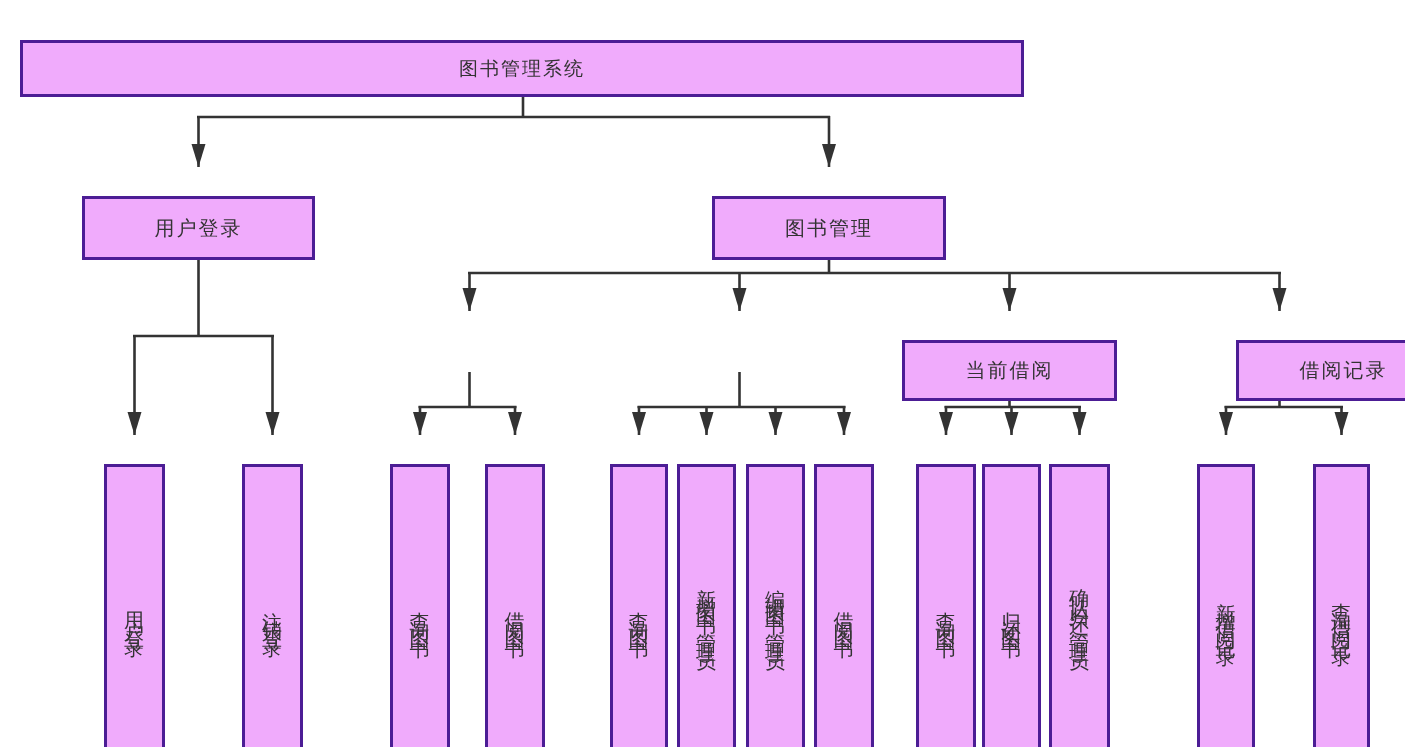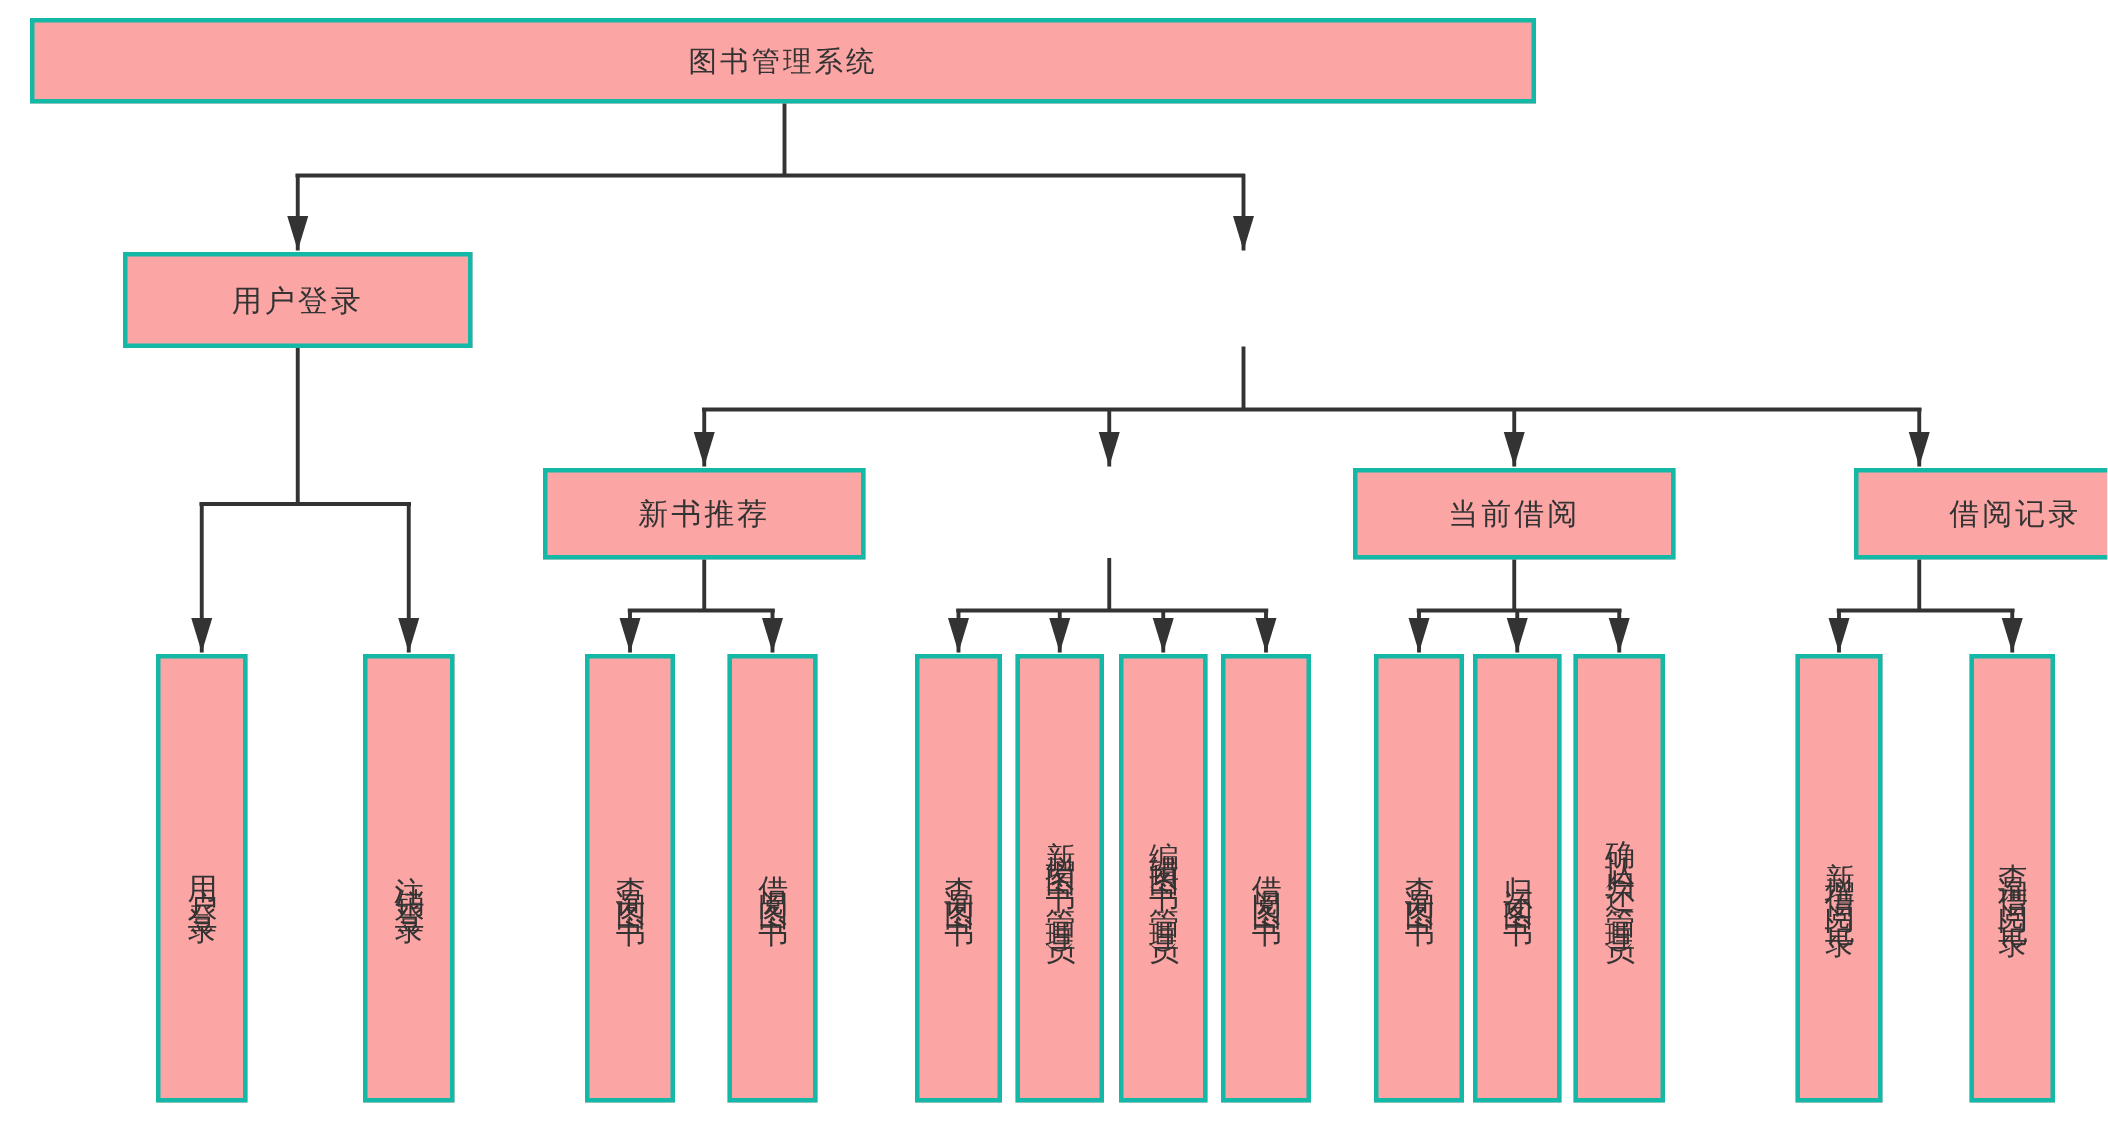--- a/index.html
+++ b/index.html
@@ -26,26 +26,27 @@
     z-index: 0;
   }
   .connectors line, .connectors path.l {
     stroke: #333333;
     stroke-width: 2.6;
     fill: none;
   }
   .node {
     position: absolute;
     box-sizing: border-box;
-    border: 3px solid #14b8a6;
-    background: #fca5a5;
+    border: 3px solid #4c1d95;
+    background: #f0abfc;
     display: flex;
     align-items: center;
     justify-content: center;
     z-index: 1;
+    margin-top: 28px;
   }
   .hbox {
     font-size: 20px;
     letter-spacing: 2px;
     white-space: nowrap;
   }
   .root-box {
     font-size: 19px;
   }
   .leaf {
@@ -116,22 +117,22 @@
 
     <line x1="1279.5" y1="372" x2="1279.5" y2="407"></line>
     <line x1="1224.5" y1="407" x2="1343" y2="407"></line>
     <line x1="1226" y1="406" x2="1226" y2="435" marker-end="url(#ah)"></line>
     <line x1="1341.5" y1="406" x2="1341.5" y2="435" marker-end="url(#ah)"></line>
   </svg>
 
   <div class="node hbox root-box" style="left:20px; top:12px; width:1004px; height:57px;">图书管理系统</div>
 
   <div class="node hbox" style="left:82px; top:168px; width:233px; height:64px;">用户登录</div>
+  <div class="node hbox" style="left:712px; top:168px; width:234px; height:64px;">图书管理</div>
 
-  <div class="node hbox" style="left:362px; top:312px; width:215px; height:61px;">新书推荐</div>
   <div class="node hbox" style="left:902px; top:312px; width:215px; height:61px;">当前借阅</div>
   <div class="node hbox" style="left:1236px; top:312px; width:215px; height:61px;">借阅记录</div>
 
   <div class="node leaf" style="left:104px; top:436px; width:61px; height:299px;">用户登录</div>
   <div class="node leaf" style="left:242px; top:436px; width:61px; height:299px;">注销登录</div>
 
   <div class="node leaf" style="left:390px; top:436px; width:60px; height:299px;">查询图书</div>
   <div class="node leaf" style="left:485px; top:436px; width:60px; height:299px;">借阅图书</div>
 
   <div class="node leaf" style="left:610px; top:436px; width:58px; height:299px;">查询图书</div>

